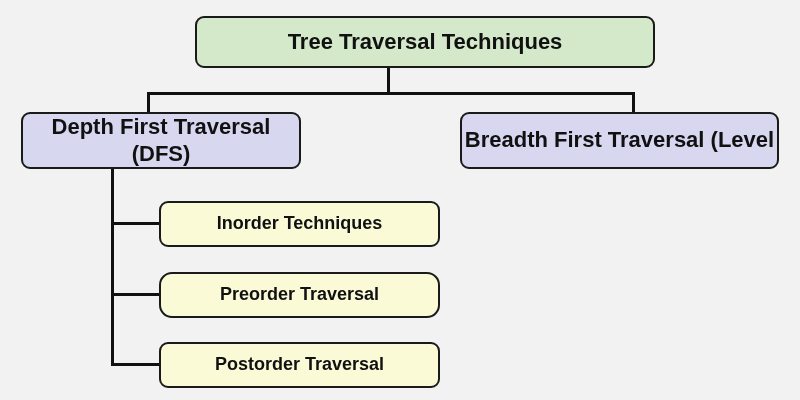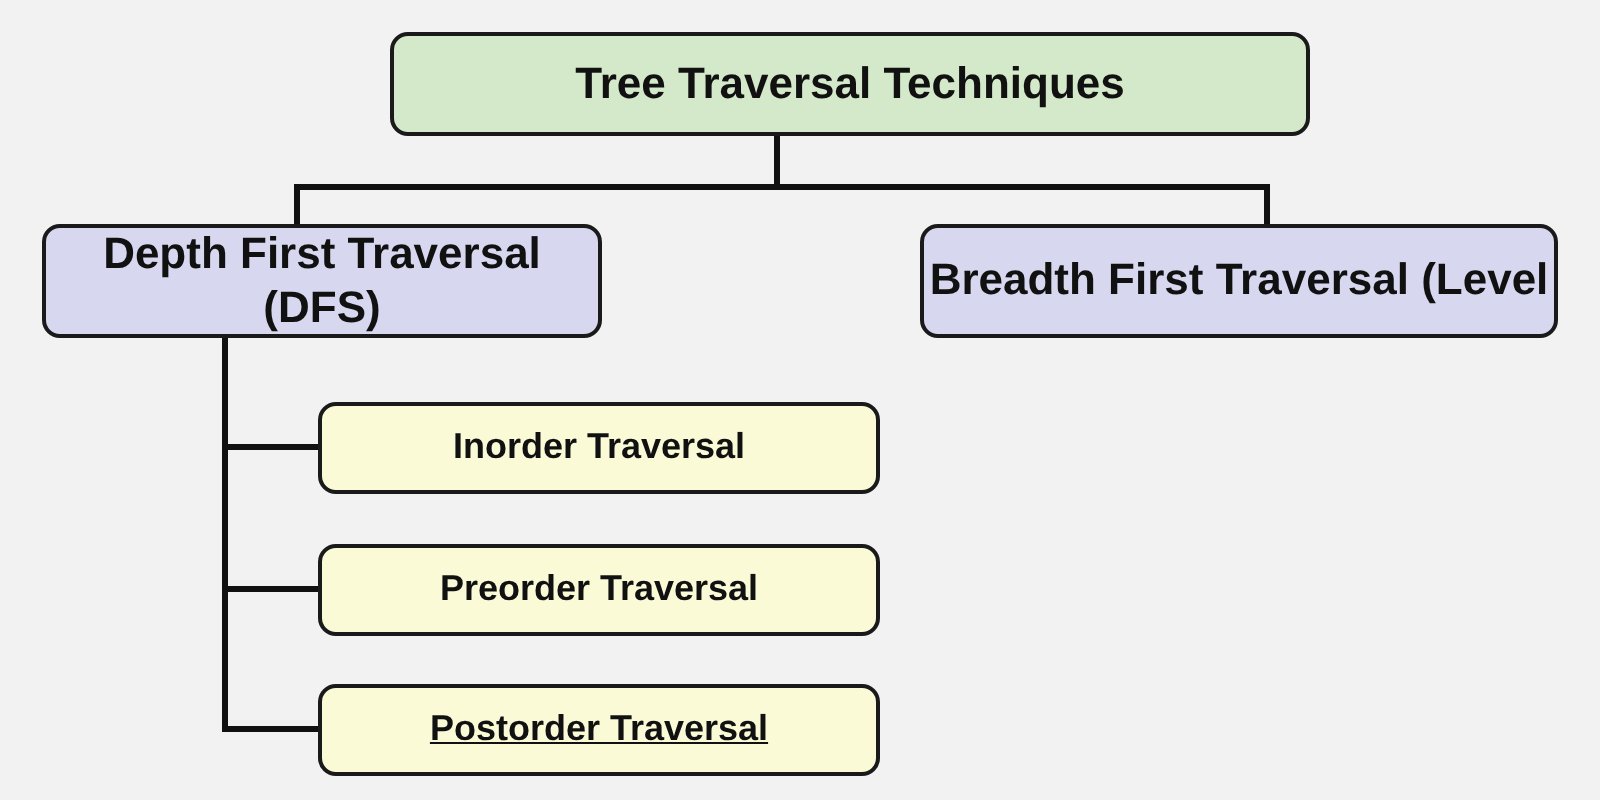--- a/index.html
+++ b/index.html
@@ -44,22 +44,22 @@
     font-size: 22px;
   }
   .node-dfs  { left: 21px;  top: 112px; width: 280px; height: 57px; }
   .node-bfs  { left: 460px; top: 112px; width: 319px; height: 57px; }
   .node-leaf {
     left: 159px; width: 281px; height: 46px;
     background: var(--leaf-fill, #fafad7);
     font-size: 18px;
   }
   .node-inorder   { top: 201px; }
-  .node-preorder  { top: 272px; }
-  .node-postorder { top: 342px; text-decoration: underline; }
+  .node-preorder  { top: 272px; border-radius: 13px; }
+  .node-postorder { top: 342px; }
   .edge {
     position: absolute;
     background: var(--line, #111111);
   }
   .edge-root-down      { left: 387px; top: 66px;  width: 3px;   height: 27px; }
   .edge-level1-h       { left: 147px; top: 92px;  width: 488px; height: 3px; }
   .edge-dfs-stub       { left: 147px; top: 92px;  width: 3px;   height: 22px; }
   .edge-bfs-stub       { left: 632px; top: 92px;  width: 3px;   height: 22px; }
   .edge-dfs-trunk      { left: 111px; top: 167px; width: 3px;   height: 199px; }
   .edge-inorder-branch   { left: 112px; top: 222px; width: 48px; height: 3px; }
@@ -87,21 +87,21 @@
   <div class="node node-branch node-dfs">
     <span class="line-text">Depth First Traversal</span>
     <span class="line-text">(DFS)</span>
   </div>
 
   <div class="node node-branch node-bfs">
     <span class="line-text">Breadth First Traversal (Level</span>
   </div>
 
   <div class="node node-leaf node-inorder">
-    <span class="line-text">Inorder Traversal</span>
+    <span class="line-text">Inorder Techniques</span>
   </div>
 
   <div class="node node-leaf node-preorder">
     <span class="line-text">Preorder Traversal</span>
   </div>
 
   <div class="node node-leaf node-postorder">
     <span class="line-text">Postorder Traversal</span>
   </div>
 

